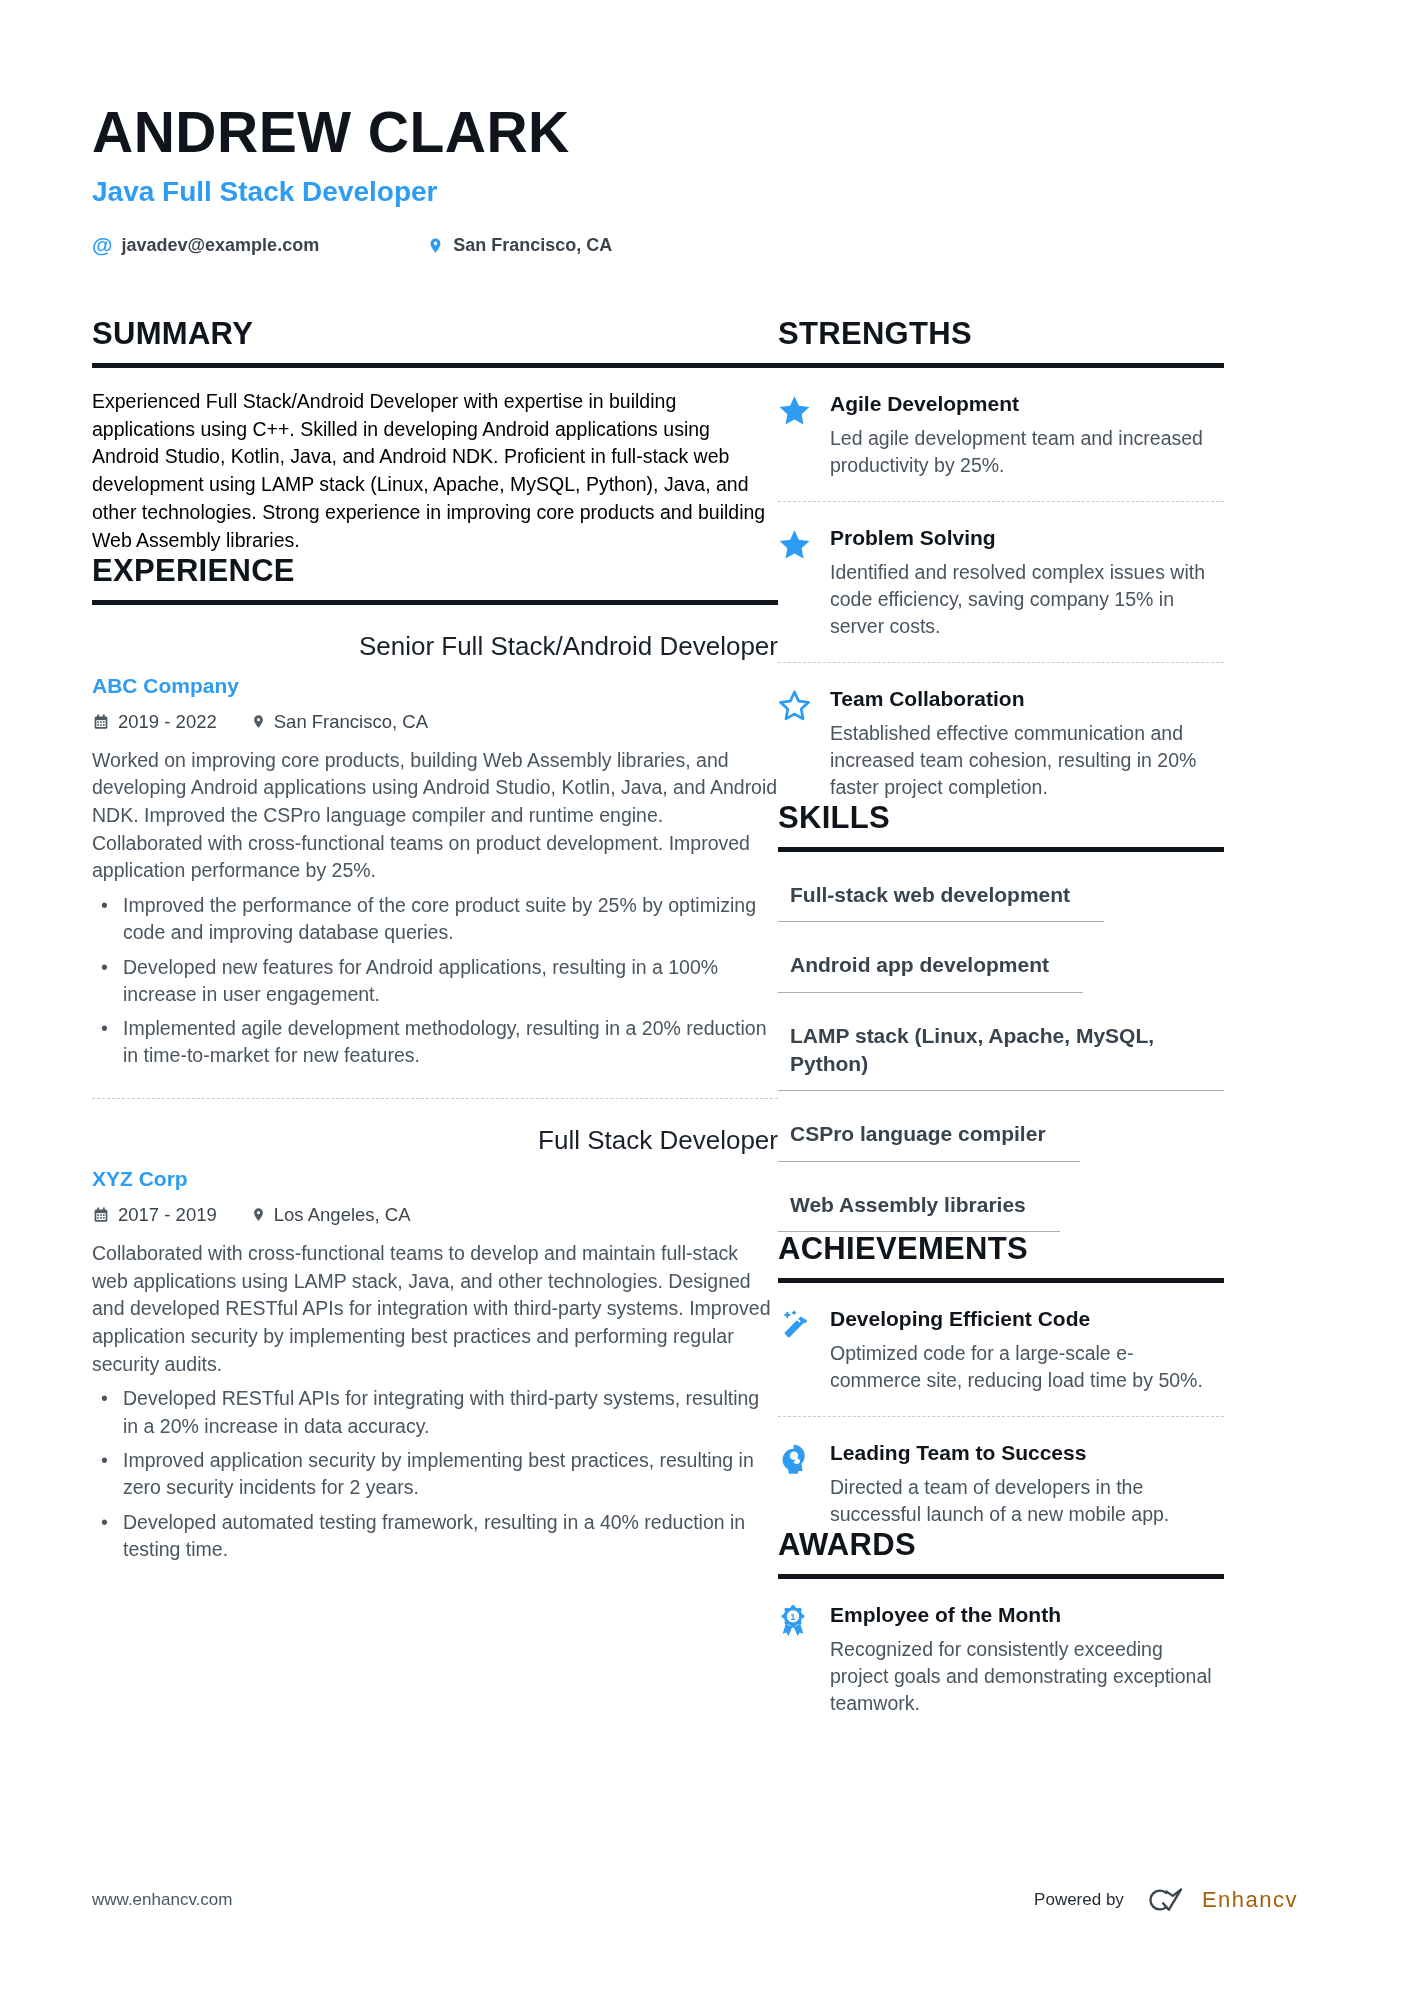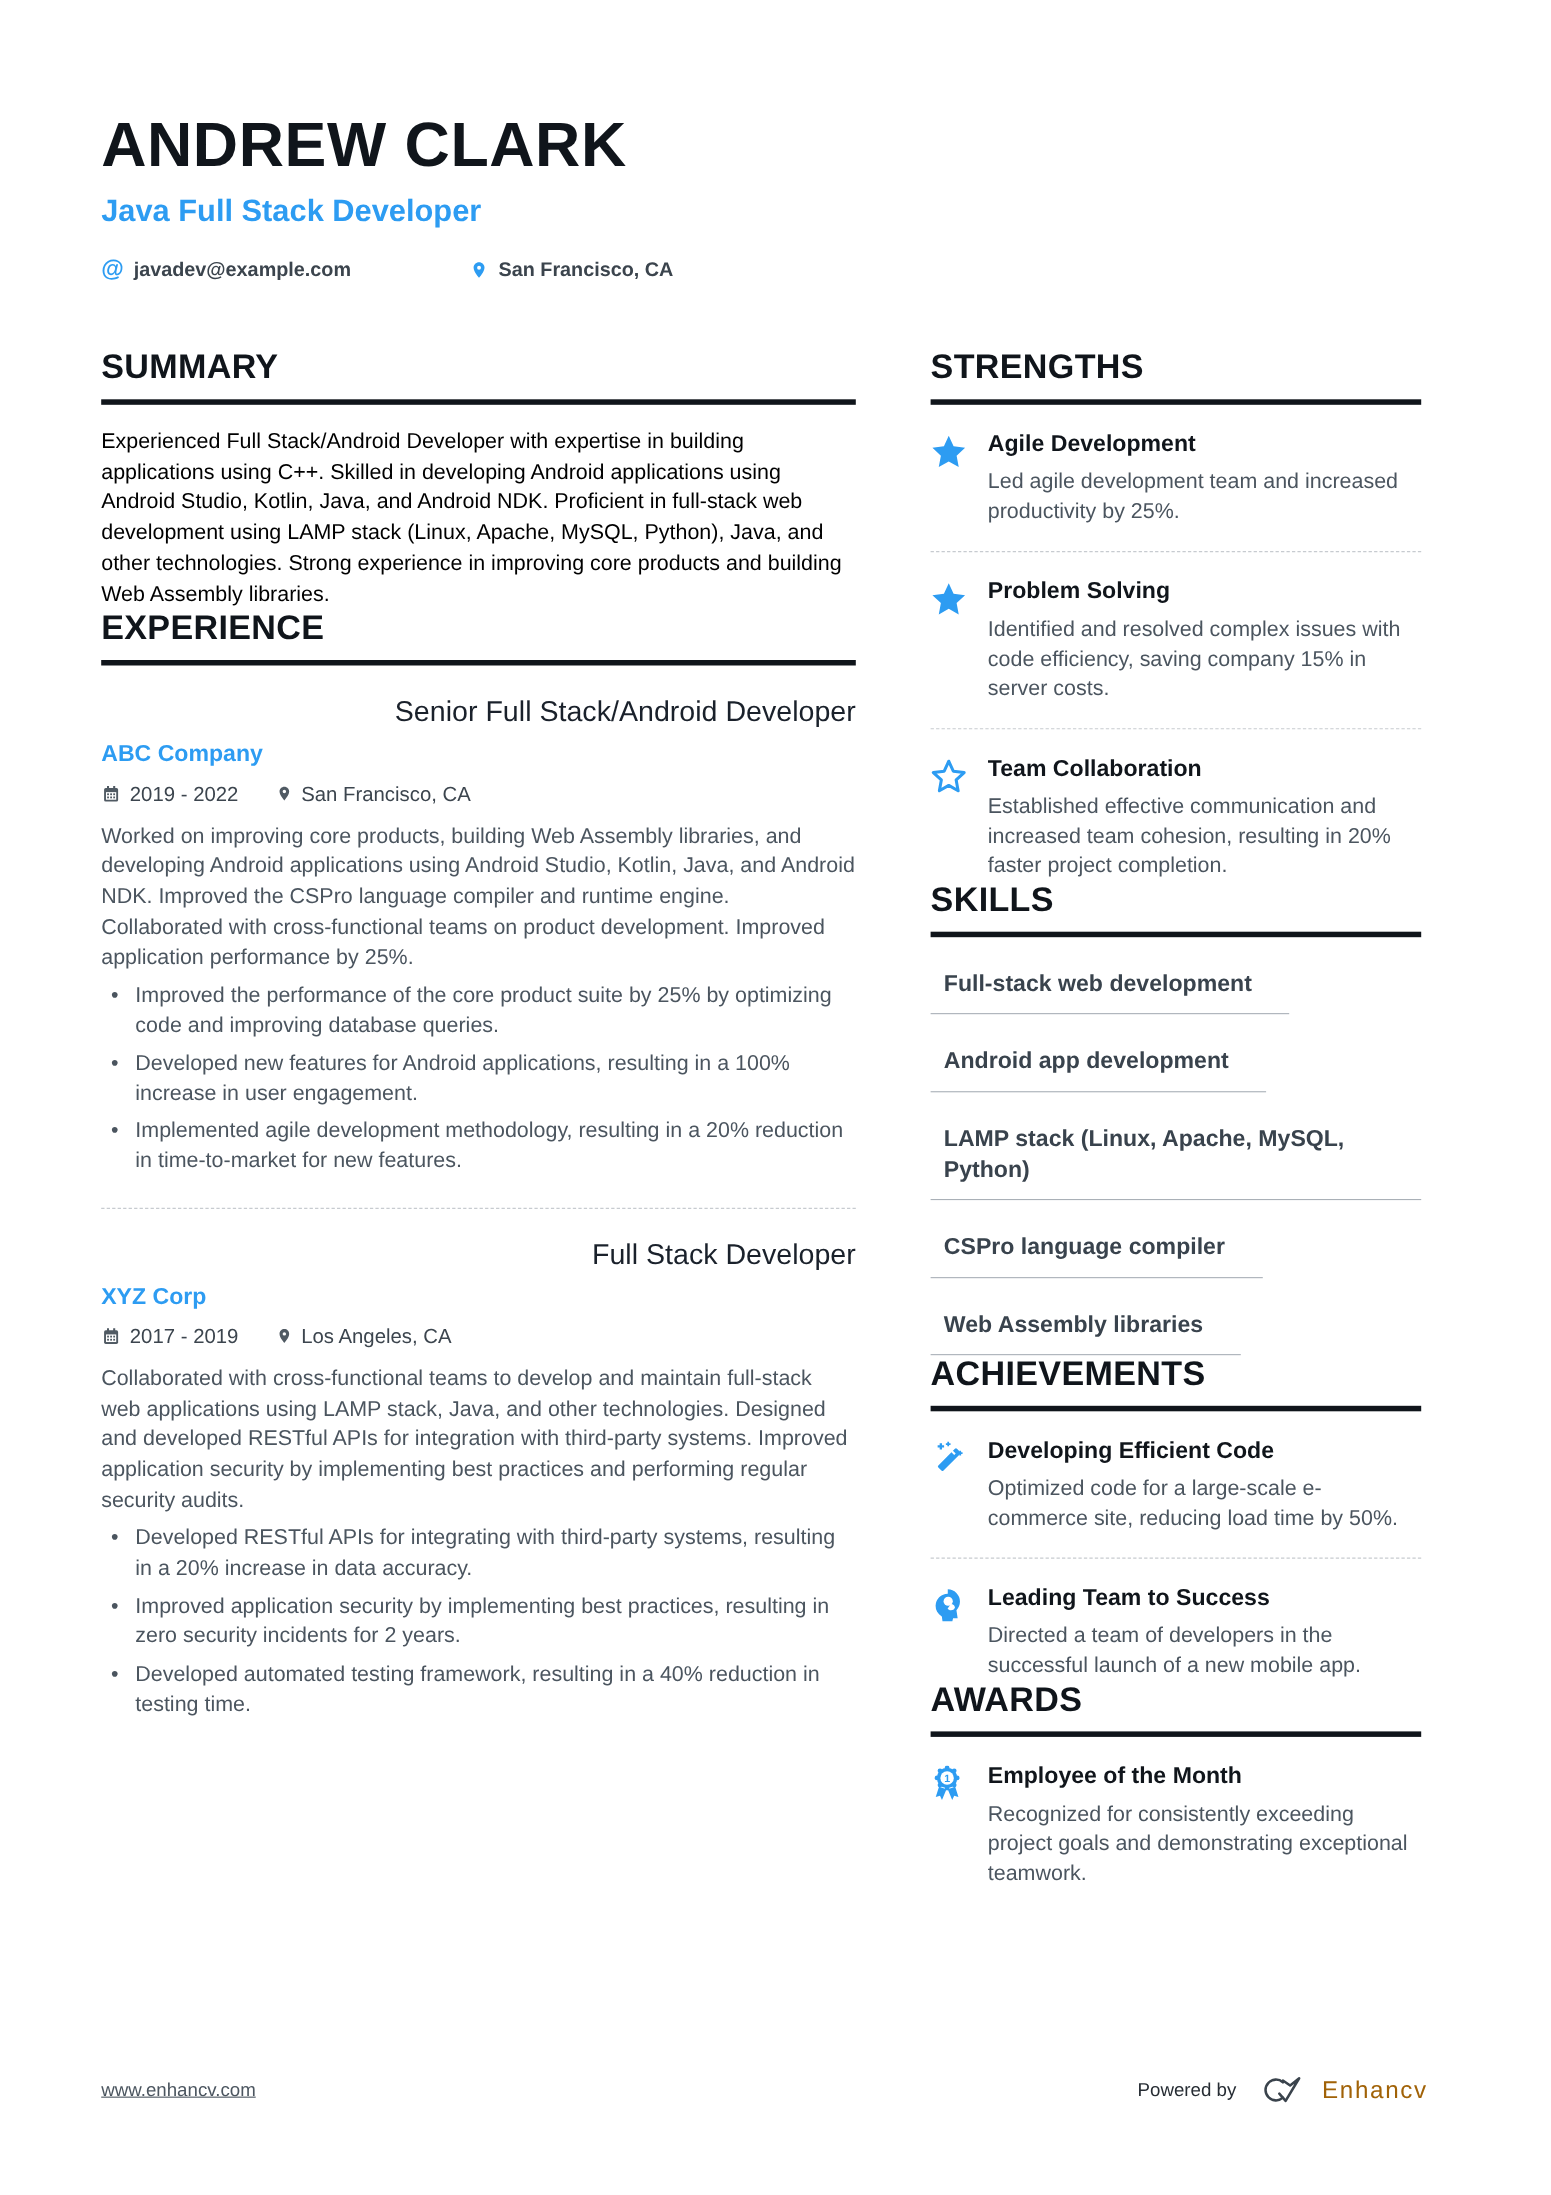--- a/index.html
+++ b/index.html
@@ -14,21 +14,21 @@
   
   .name { font-size:57px; font-weight:800; color:#10151b; letter-spacing:0.5px; line-height:1; margin:0; }
   .job-headline { font-size:28px; font-weight:700; color:#2d9cf2; margin-top:15px; }
   .contact-row { display:flex; align-items:center; gap:108px; margin-top:25px;
                  font-size:18px; font-weight:700; color:#3b444d; }
   .contact-item { display:flex; align-items:center; gap:9px; }
   .at-glyph { color:#2d9cf2; font-size:21px; font-weight:700; }
   .icon-svg { display:block; }
 
   
-  .columns { display:flex; gap:68px; margin-top:60px; }
+  .columns { display:flex; margin-top:60px; }
   .col-left { width:686px; flex:none; }
   .col-right { width:446px; flex:none; }
 
   h2.section-heading {
     font-size:31px; font-weight:800; color:#10151b; letter-spacing:0.3px;
     margin:0; padding-bottom:12px; border-bottom:5px solid #10151b; line-height:1.1;
   }
   .mt-section { margin-top:52px; }
   .mt-section-r1 { margin-top:56px; }
   .mt-section-r2 { margin-top:64px; }
@@ -60,21 +60,21 @@
   .skill-row { margin-top:29px; }
   .skill-pill {
     display:inline-block; font-size:21px; font-weight:700; color:#39434d;
     padding:0 34px 12px 12px; border-bottom:1px solid #a9b0b7; line-height:1.35;
     max-width:446px;
   }
 
   
   .footer { position:absolute; left:92px; right:112px; bottom:80px;
             display:flex; justify-content:space-between; align-items:center; }
-  .footer-site { font-size:17px; color:#4b555f;text-decoration:underline; }
+  .footer-site { font-size:17px; color:#4b555f; }
   .powered { display:flex; align-items:center; gap:16px; }
   .powered-label { font-size:17px; color:#262c33; }
   .brand-name { font-size:22px; color:#a16207; letter-spacing:1.5px; }
 </style>
 </head>
 <body>
 
 <div class="page">
 
   <div>

